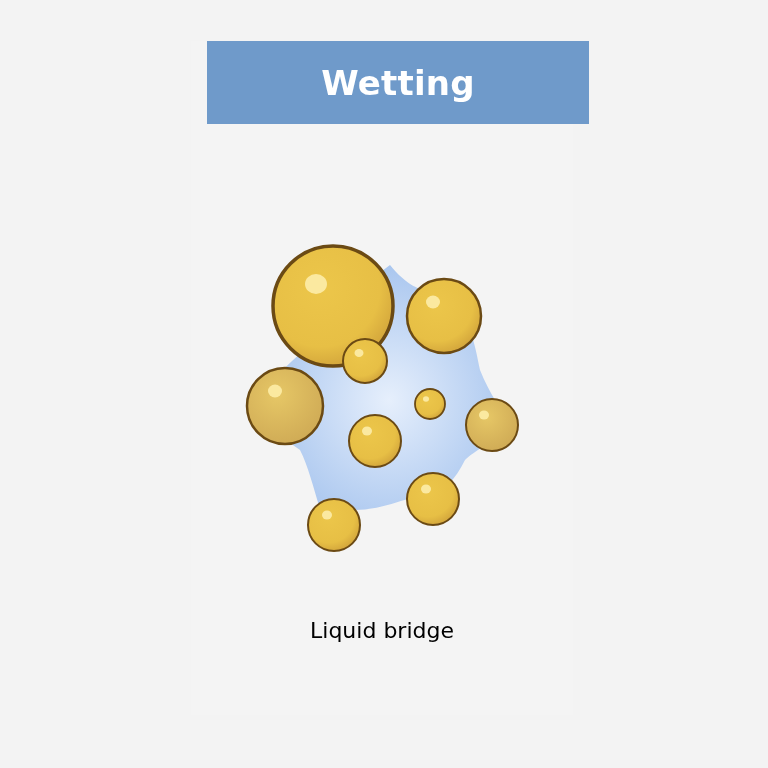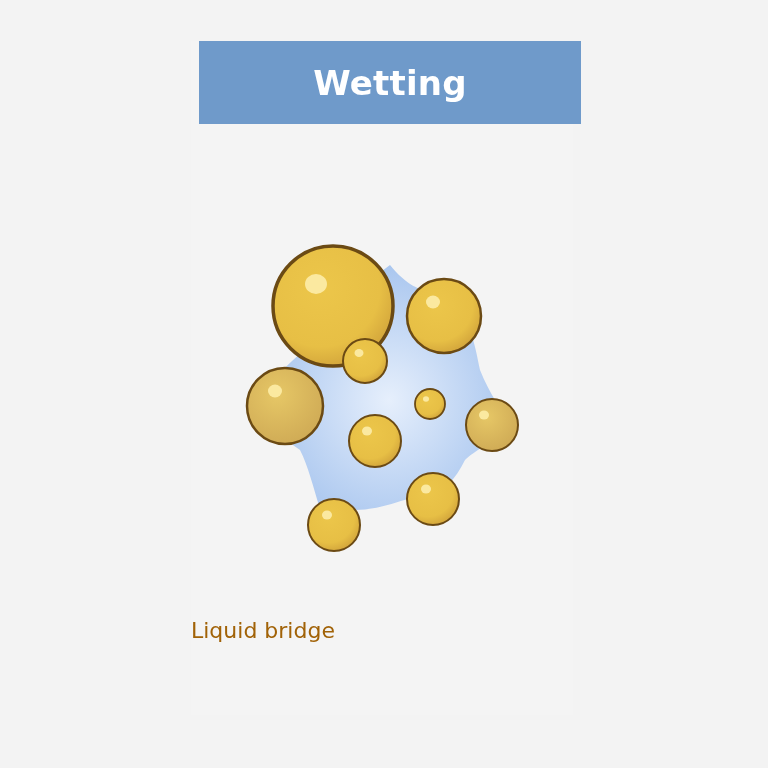--- a/index.html
+++ b/index.html
@@ -11,43 +11,43 @@
       font-family: "Liberation Sans", "DejaVu Sans", sans-serif;
     }
     .card {
       position: absolute;
       left: 191px; top: 41px;
       width: 382px; height: 674px;
       background: #f4f4f4;
     }
     .header {
       position: absolute;
-      left: 8px; top: 0;
+      left: 16px; top: 0;
       width: 382px; height: 83px;
       background: #6f9aca;
       display: flex; align-items: center; justify-content: center;
     }
     .header-title {
       color: #ffffff;
       font-family: "DejaVu Sans", sans-serif;
       font-weight: bold;
       font-size: 34px;
       letter-spacing: 0.2px;
     }
     .illustration {
       position: absolute;
       left: 49px; top: 154px;
       width: 290px; height: 370px;
     }
     .caption {
       position: absolute;
       left: 0; top: 577px;
       width: 382px;
-      text-align: left;
-      color: #a16207;
+      text-align: center;
+      color: #000000;
       font-family: "DejaVu Sans", sans-serif;
       font-size: 22px;
     }
   </style>
 </head>
 <body>
 
 <div class="card">
   <div class="header">
     <span class="header-title">Wetting</span>

